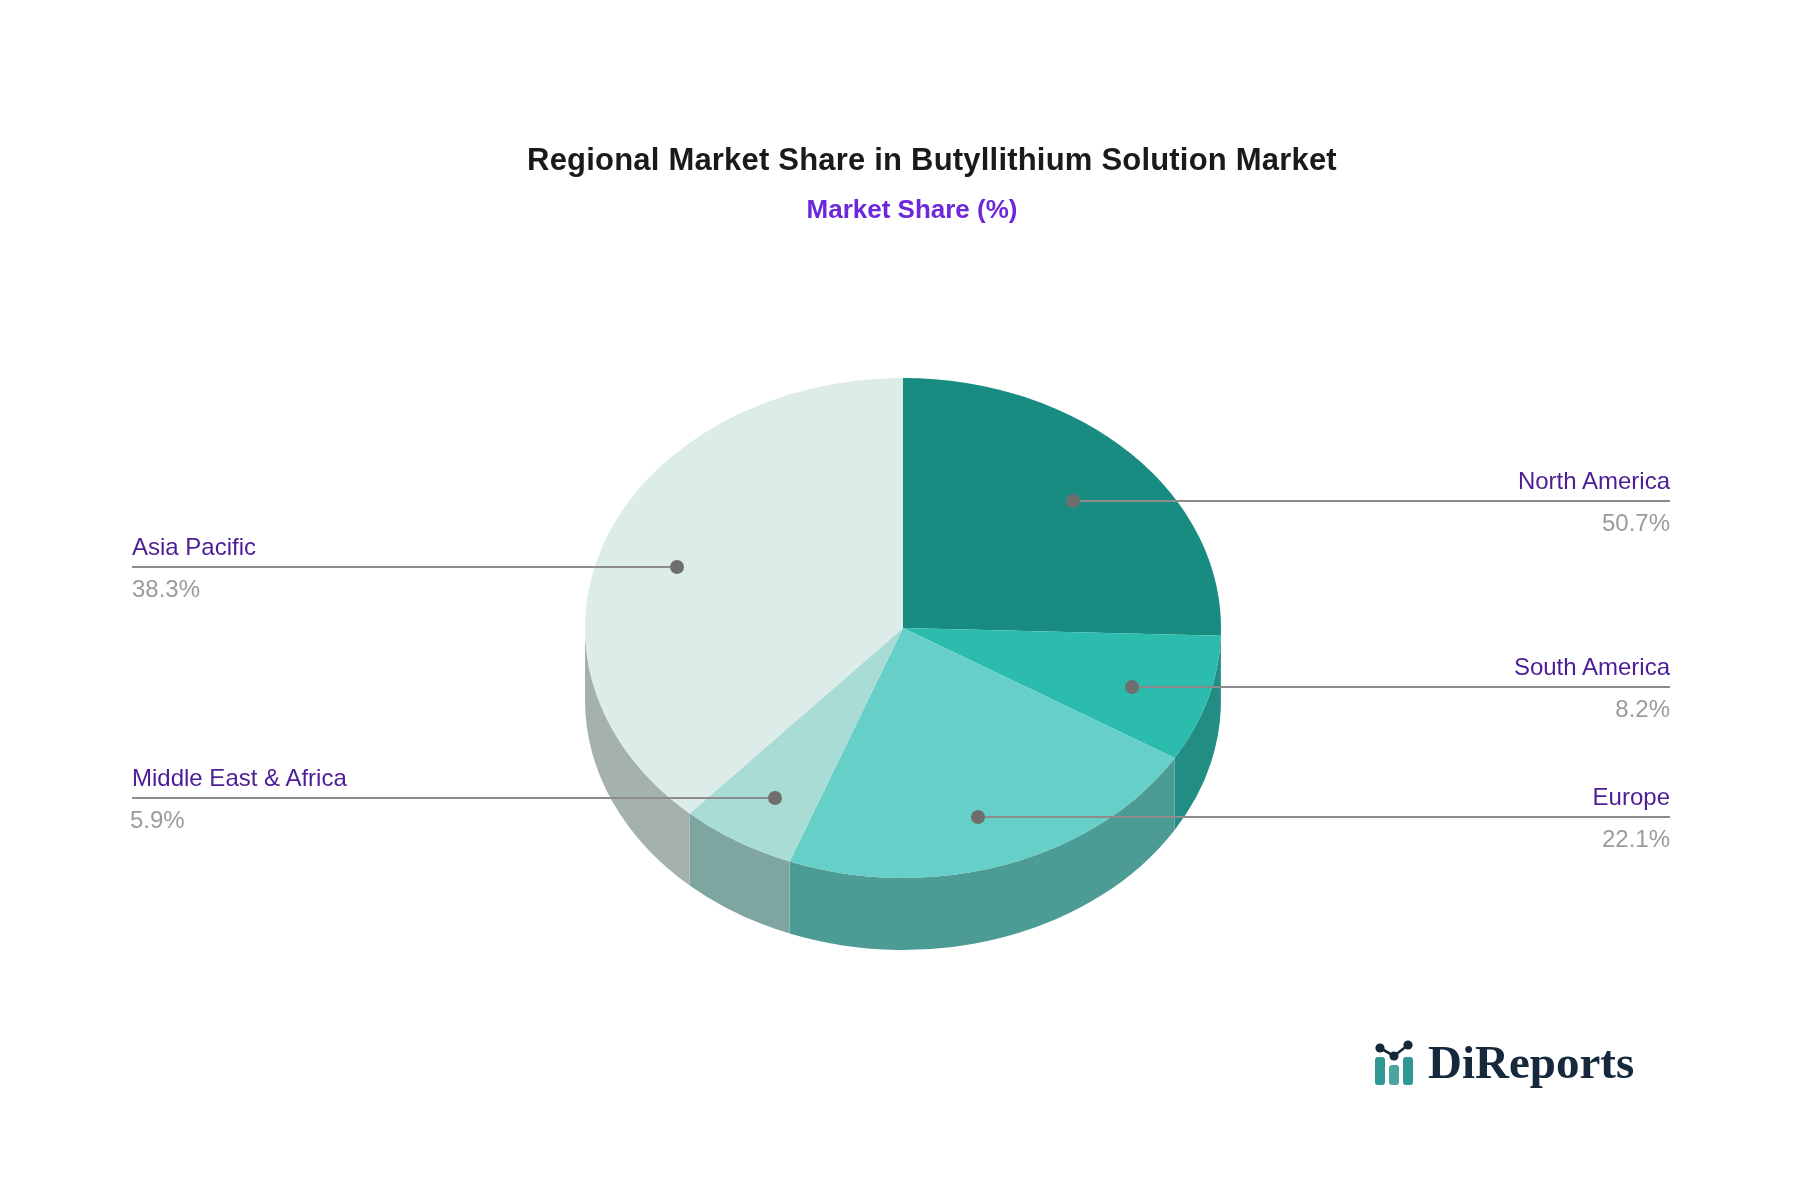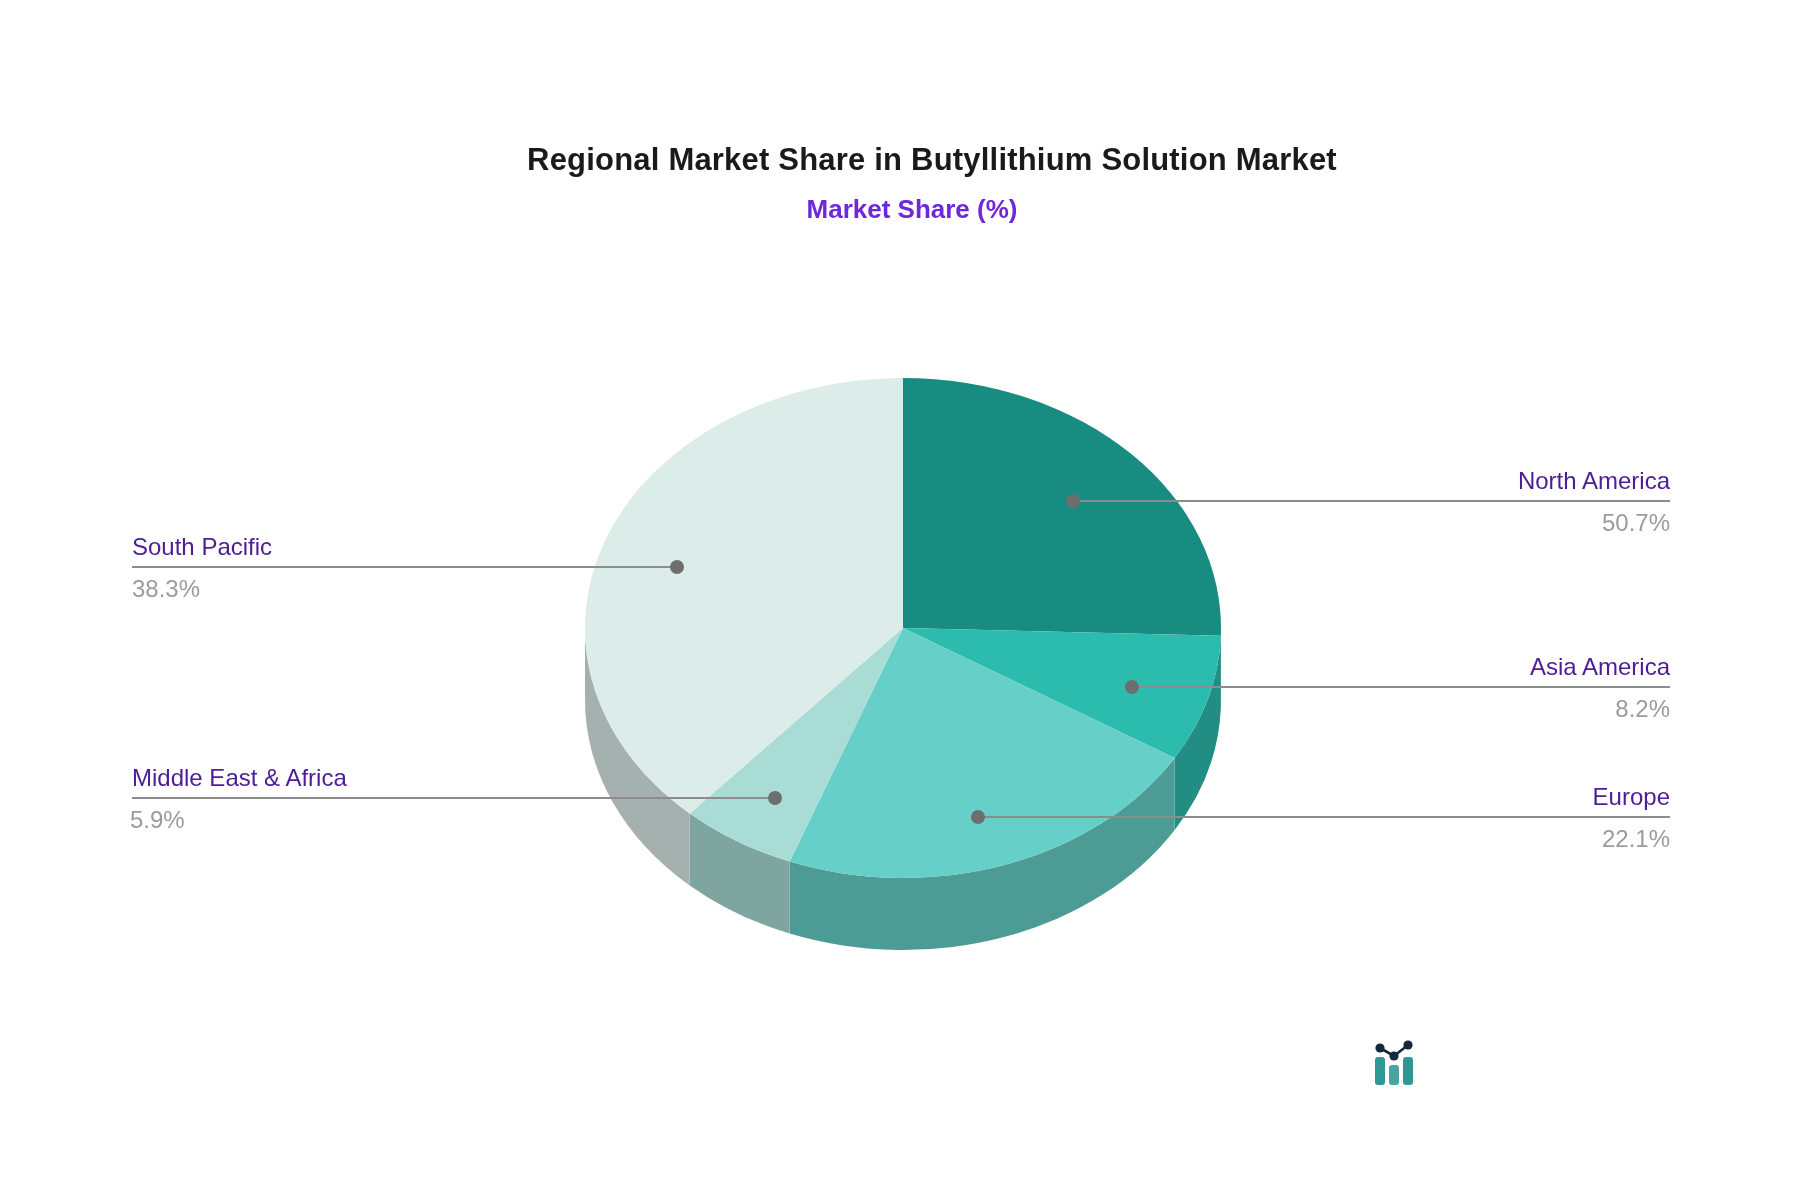--- a/index.html
+++ b/index.html
@@ -71,35 +71,36 @@
       <circle cx="978" cy="817" r="7" fill="#6e6e6e"></circle>
       <line x1="775" y1="798" x2="132" y2="798" stroke="#8c8c8c" stroke-width="2"></line>
       <circle cx="775" cy="798" r="7" fill="#6e6e6e"></circle>
       <line x1="677" y1="567" x2="132" y2="567" stroke="#8c8c8c" stroke-width="2"></line>
       <circle cx="677" cy="567" r="7" fill="#6e6e6e"></circle>
     </svg>
 
   <div id="labels">
       <div class="callout-name align-right" style="right: 130px; top: 468px;">North America</div>
       <div class="callout-value align-right" style="right: 130px; top: 510px;">50.7%</div>
-      <div class="callout-name align-right" style="right: 130px; top: 654px;">Asia America</div>
+      <div class="callout-name align-right" style="right: 130px; top: 654px;">South America</div>
       <div class="callout-value align-right" style="right: 130px; top: 696px;">8.2%</div>
       <div class="callout-name align-right" style="right: 130px; top: 784px;">Europe</div>
       <div class="callout-value align-right" style="right: 130px; top: 826px;">22.1%</div>
       <div class="callout-name align-left" style="left: 132px; top: 765px;">Middle East &amp; Africa</div>
       <div class="callout-value align-left" style="left: 130px; top: 807px;">5.9%</div>
-      <div class="callout-name align-left" style="left: 132px; top: 534px;">South Pacific</div>
+      <div class="callout-name align-left" style="left: 132px; top: 534px;">Asia Pacific</div>
       <div class="callout-value align-left" style="left: 132px; top: 576px;">38.3%</div>
     </div>
 
   <div class="logo">
     <svg width="52" height="52" viewBox="0 0 52 52">
       <rect x="3" y="21" width="10" height="28" rx="3" fill="#2f9894"></rect>
       <rect x="17" y="29" width="10" height="20" rx="3" fill="#4aa5a0"></rect>
       <rect x="31" y="21" width="10" height="28" rx="3" fill="#2f9894"></rect>
       <polyline points="8,12 22,20 36,9" fill="none" stroke="#16283c" stroke-width="2.6"></polyline>
       <circle cx="8" cy="12" r="4.6" fill="#16283c"></circle>
       <circle cx="22" cy="20" r="4.6" fill="#16283c"></circle>
       <circle cx="36" cy="9" r="4.6" fill="#16283c"></circle>
     </svg>
+    <span class="logo-text">DiReports</span>
   </div>
 
 </div>
 
 </body></html>

